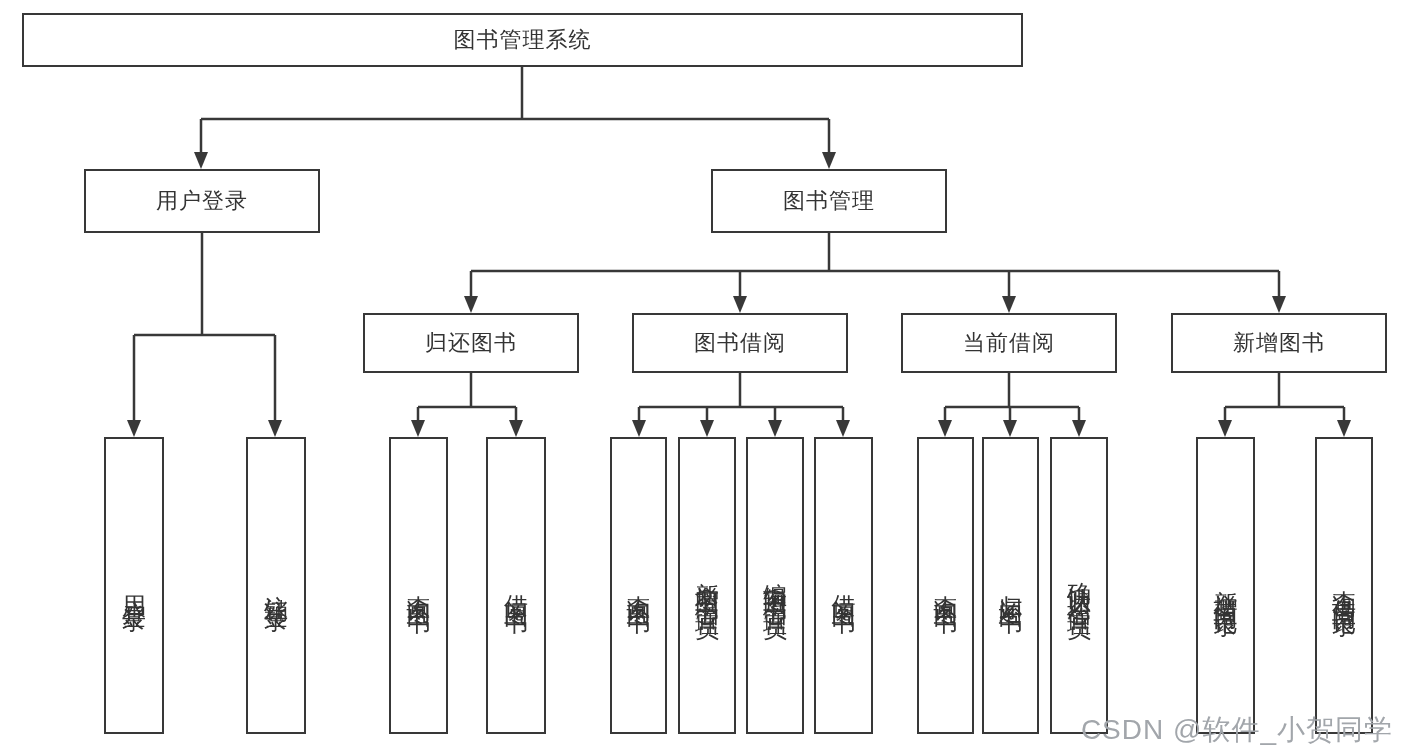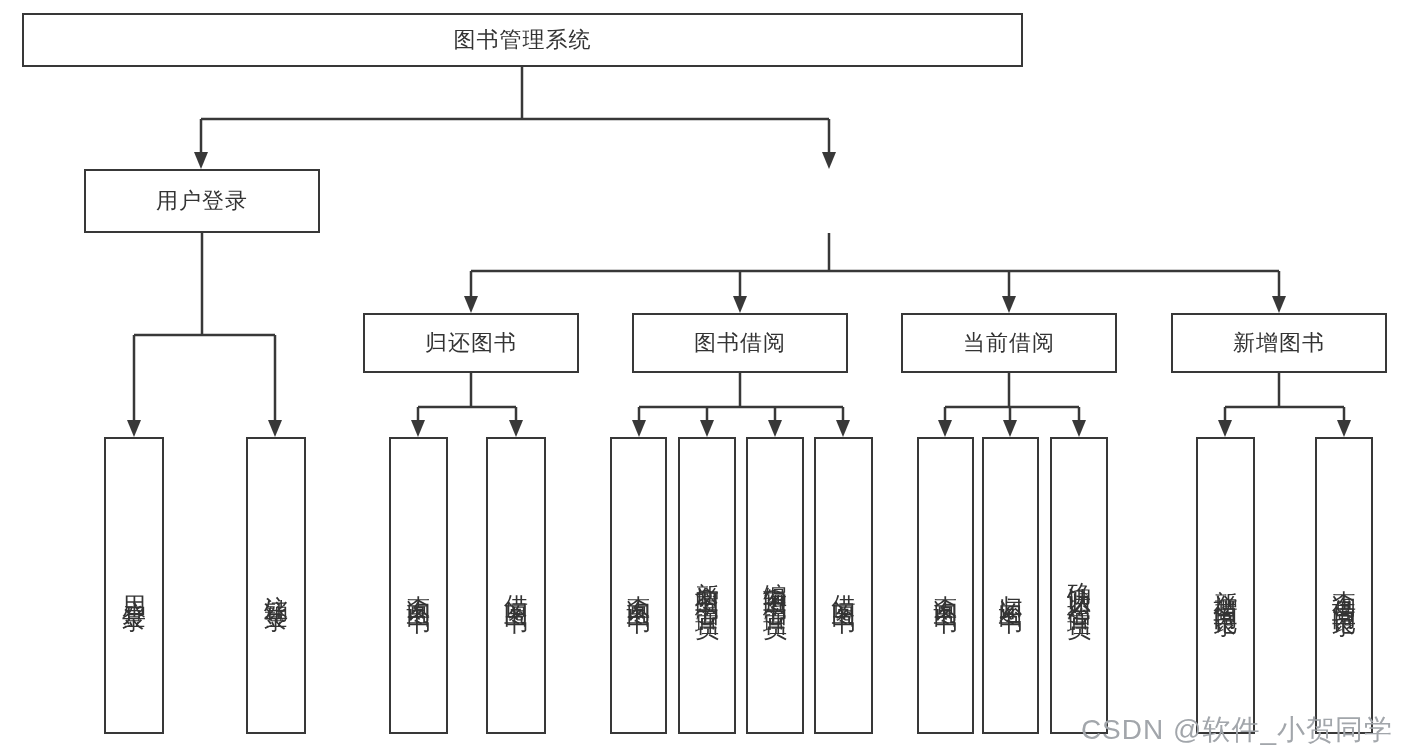--- a/index.html
+++ b/index.html
@@ -96,20 +96,21 @@
       <polygon points="1072,420 1086,420 1079,437"></polygon>
 
       <polygon points="1218,420 1232,420 1225,437"></polygon>
       <polygon points="1337,420 1351,420 1344,437"></polygon>
     </g>
   </svg>
 
   <div class="node hbox" style="left:22px; top:13px; width:1001px; height:54px;">图书管理系统</div>
 
   <div class="node hbox" style="left:84px; top:169px; width:236px; height:64px;">用户登录</div>
+  <div class="node hbox" style="left:711px; top:169px; width:236px; height:64px;">图书管理</div>
 
   <div class="node hbox" style="left:363px; top:313px; width:216px; height:60px;">归还图书</div>
   <div class="node hbox" style="left:632px; top:313px; width:216px; height:60px;">图书借阅</div>
   <div class="node hbox" style="left:901px; top:313px; width:216px; height:60px;">当前借阅</div>
   <div class="node hbox" style="left:1171px; top:313px; width:216px; height:60px;">新增图书</div>
 
   <div class="node vbox" style="left:104px; top:437px; width:60px; height:297px;">用户登录</div>
   <div class="node vbox" style="left:246px; top:437px; width:60px; height:297px;">注销登录</div>
 
   <div class="node vbox" style="left:389px; top:437px; width:59px; height:297px;">查询图书</div>

